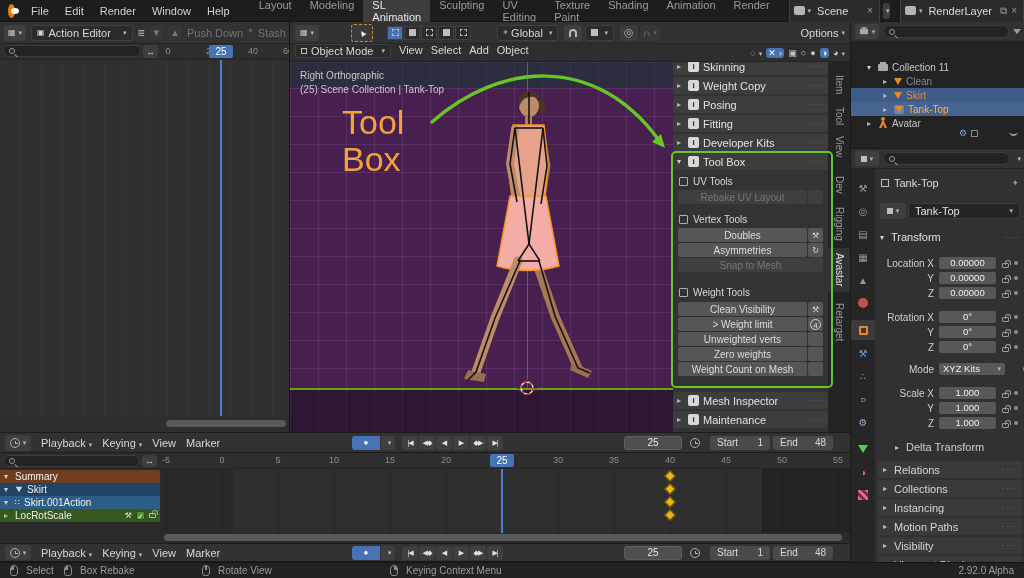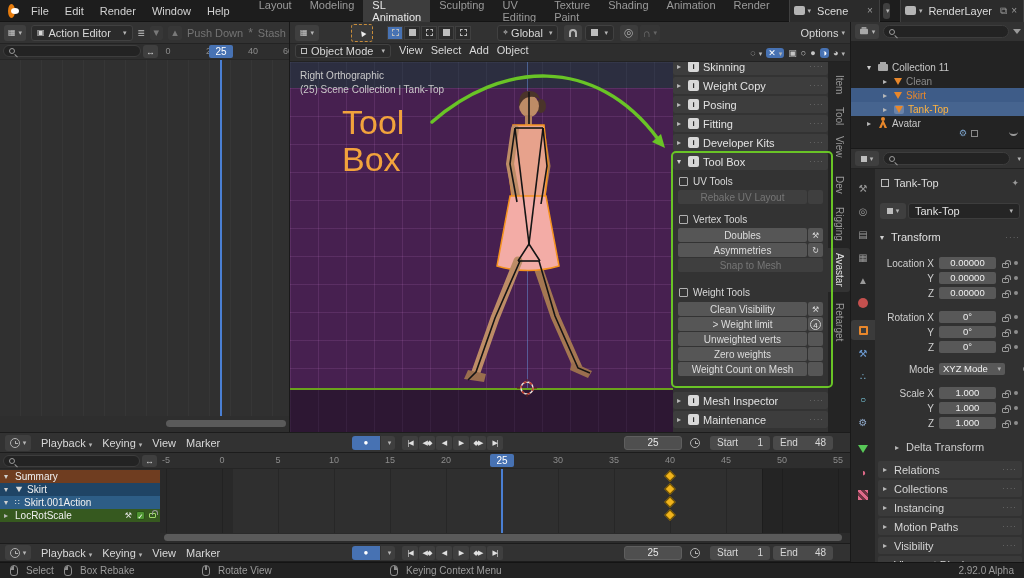--- a/index.html
+++ b/index.html
@@ -629,21 +629,21 @@
     <div class="prow" style="top:172px">
         <span class="plabel">Z</span>
         <span class="pfld">0°</span>
         <span class="lock" style="margin-left:6px"></span>
         <span class="pdot"></span>
       </div>
 
     <div class="prow" style="top:194px">
         <span class="plabel">Mode</span>
         <span class="pfld" style="width:66px;display:flex;align-items:center;justify-content:space-between;padding:0 4px">
-          <span>XYZ Mode</span>
+          <span>XYZ Kits</span>
           <span class="chv">▾</span>
         </span>
         <span class="pdot" style="margin-left:18px"></span>
       </div>
 
     <div class="prow" style="top:218px">
         <span class="plabel">Scale X</span>
         <span class="pfld">1.000</span>
         <span class="lock" style="margin-left:6px"></span>
         <span class="pdot"></span>

